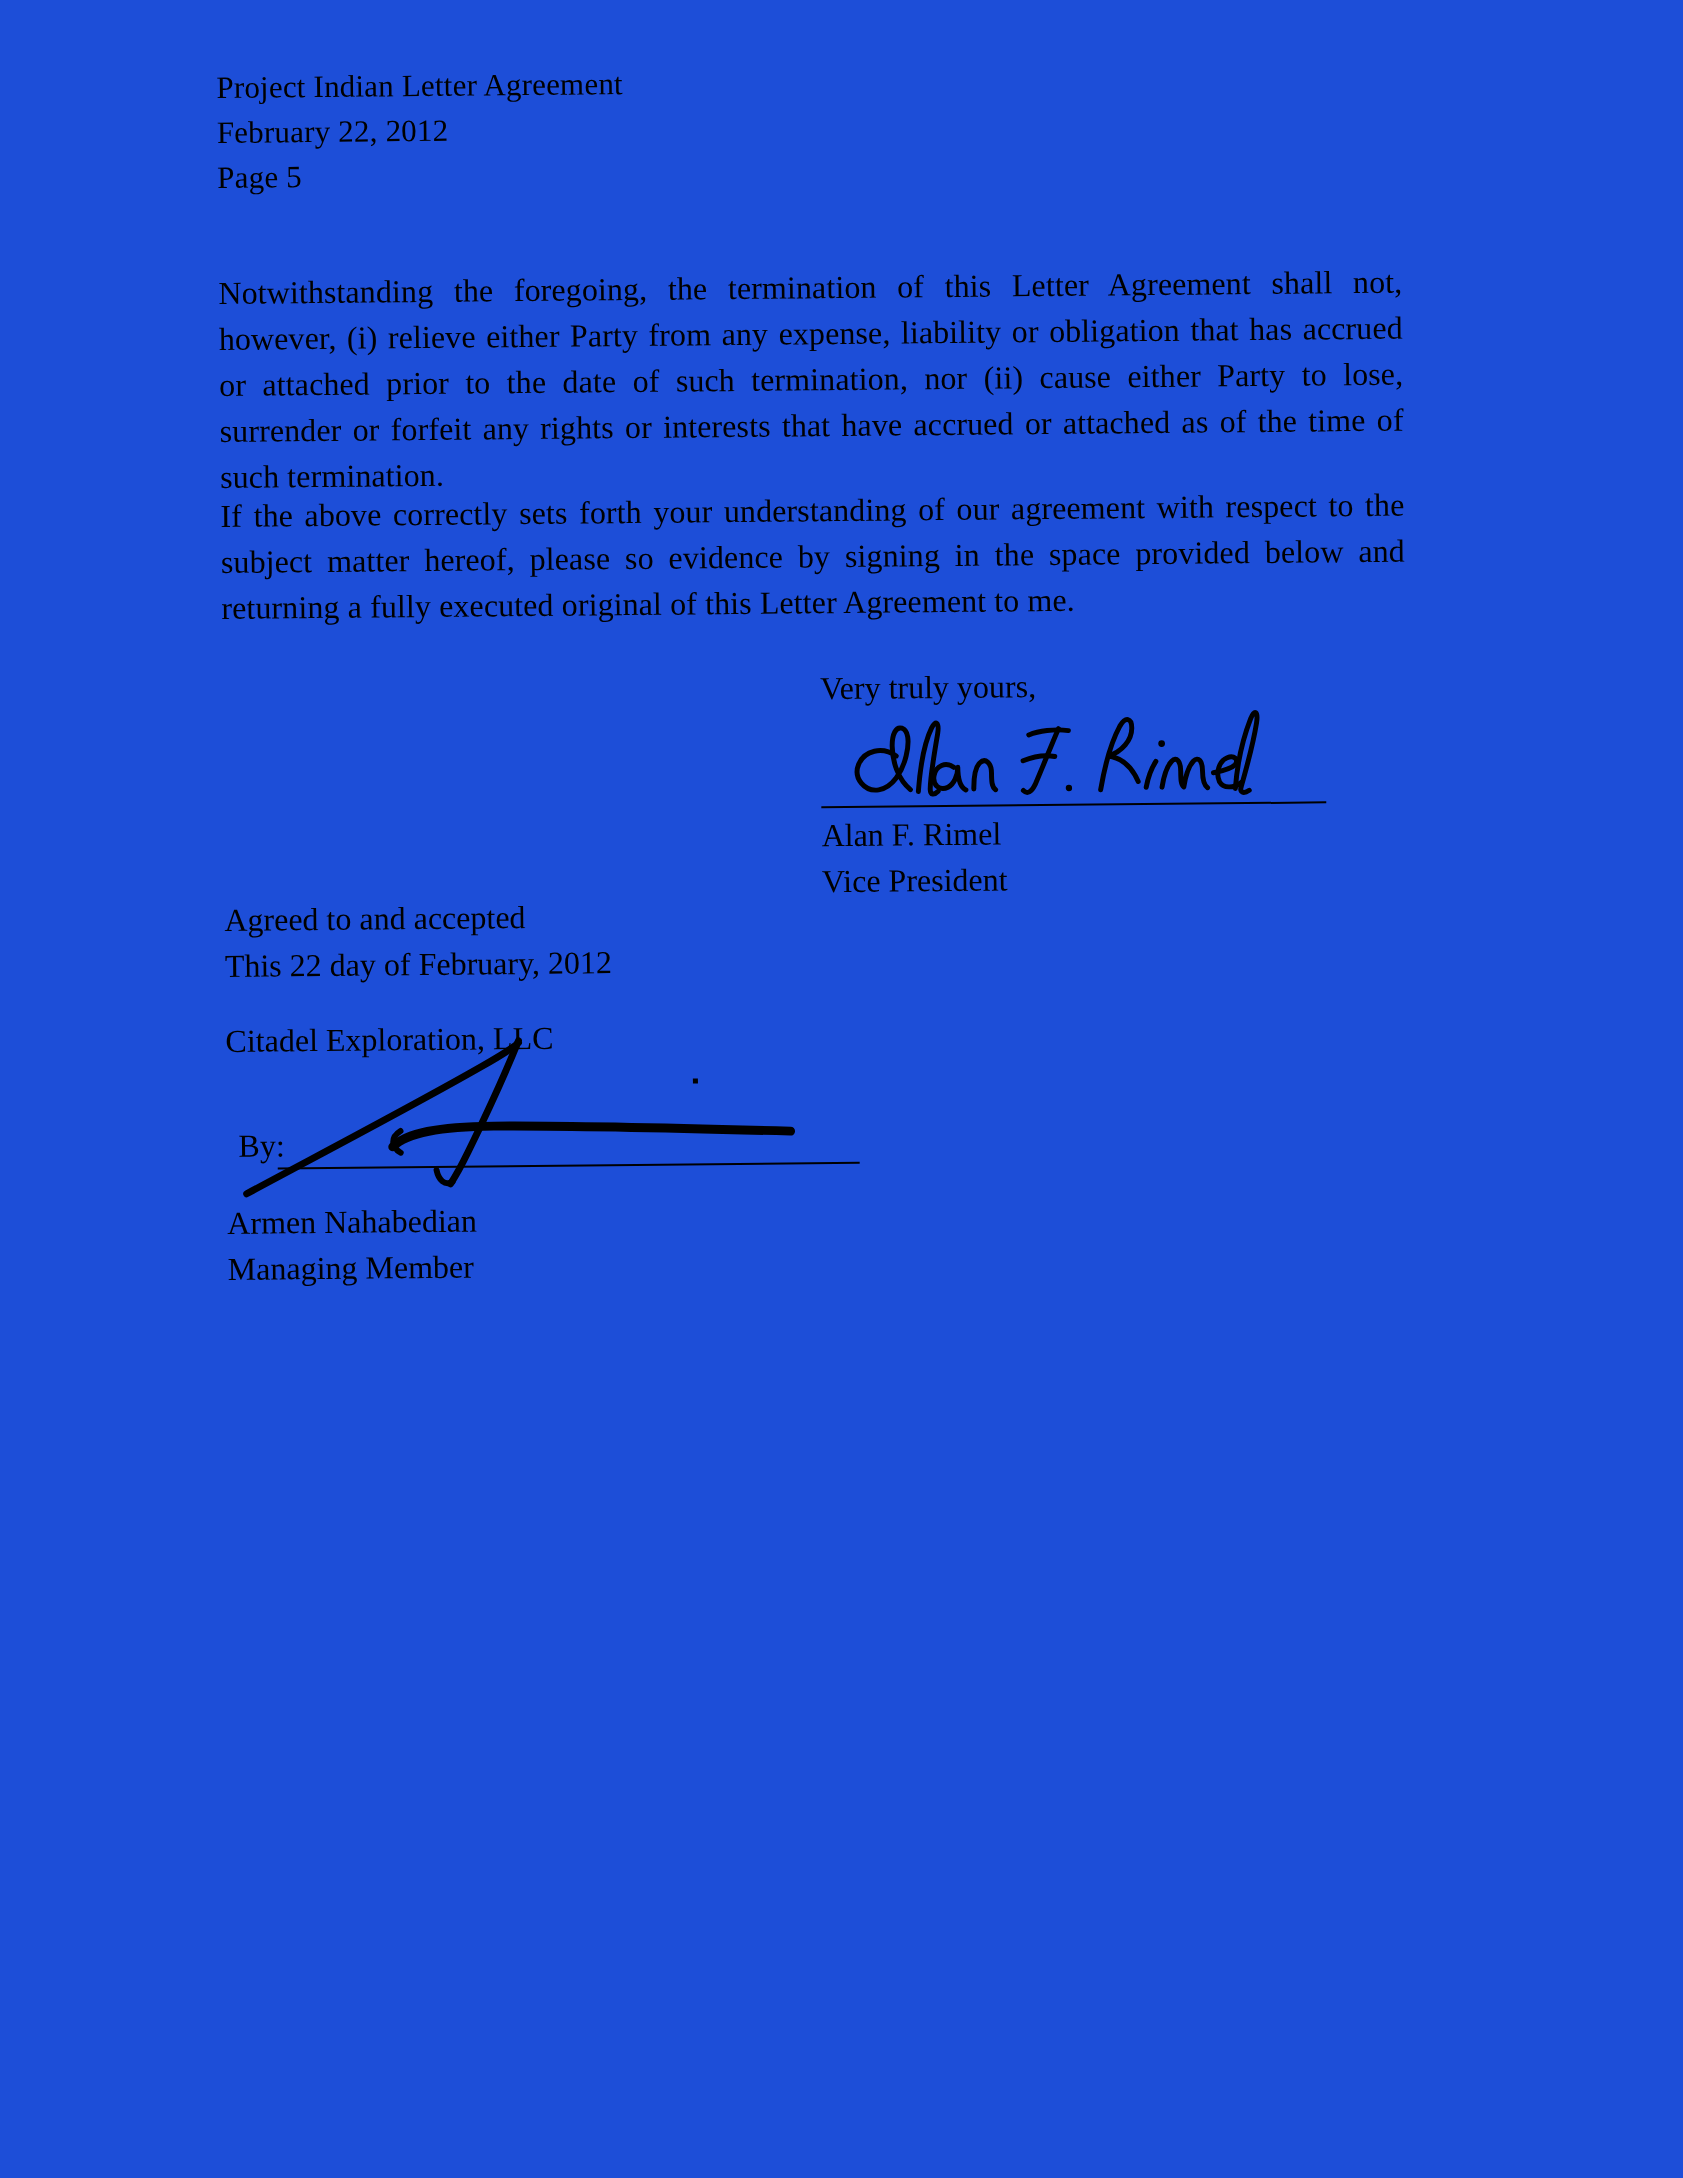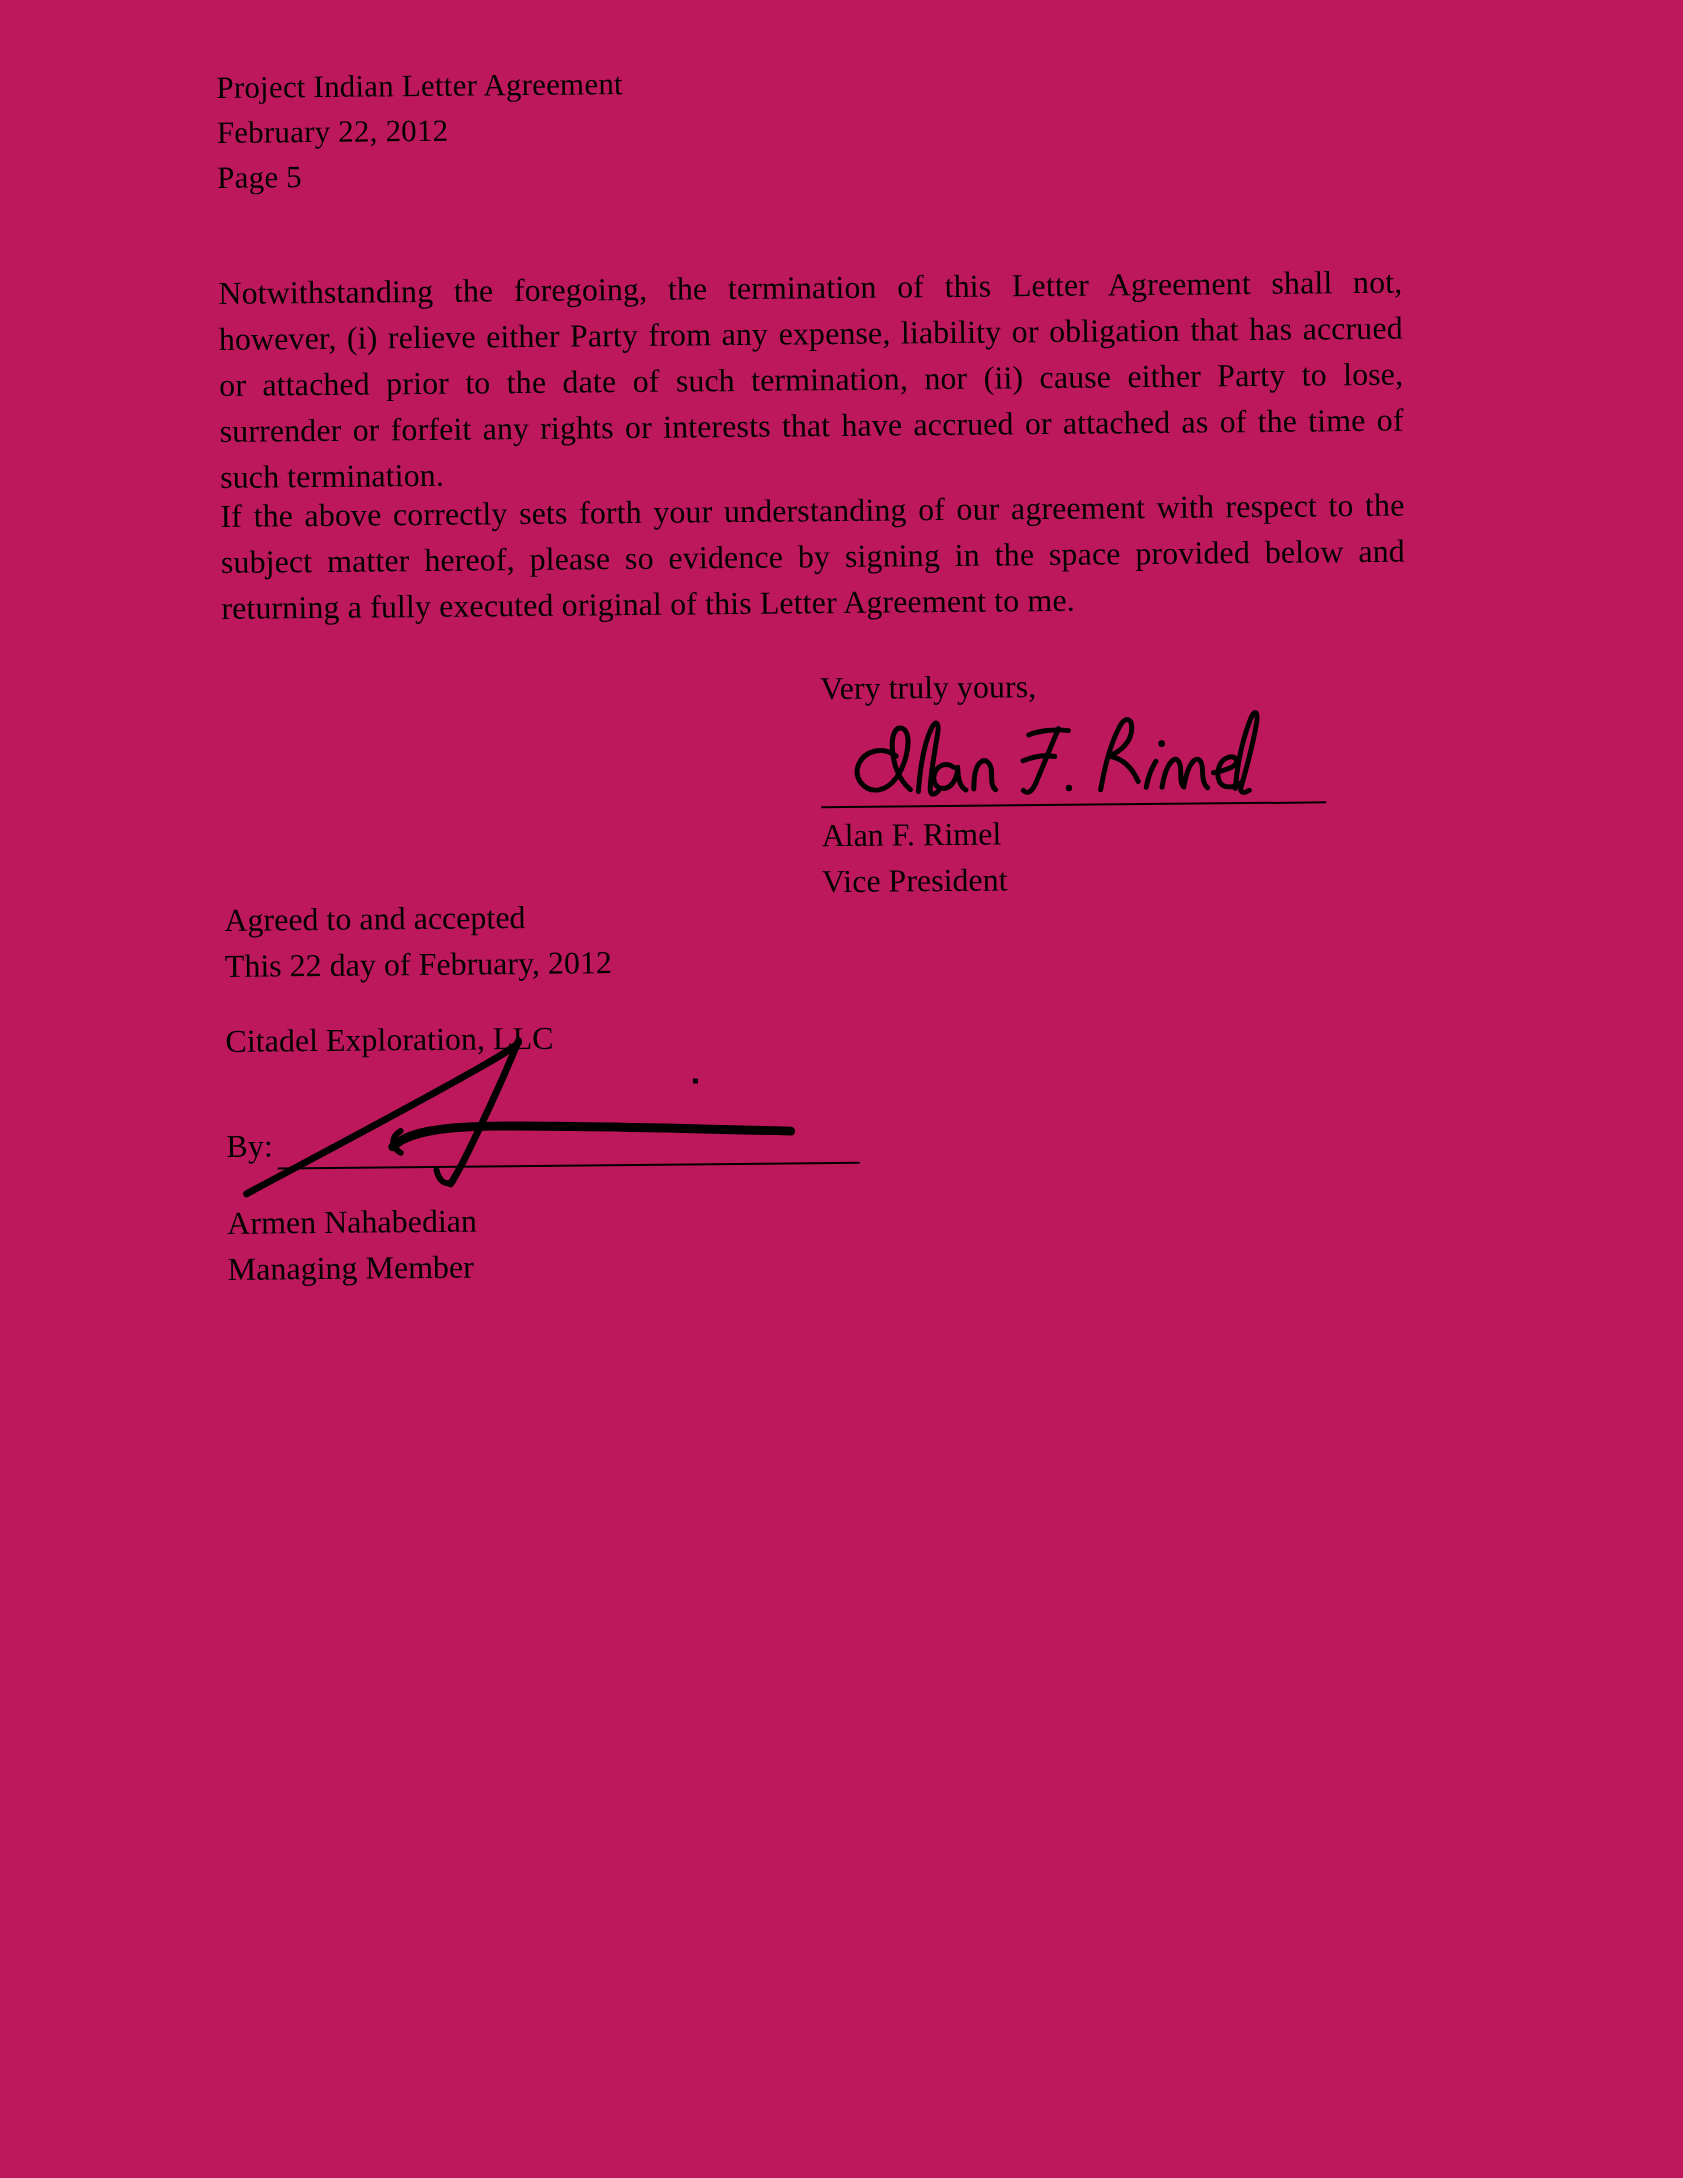--- a/index.html
+++ b/index.html
@@ -9,21 +9,21 @@
     background: #ffffff;
   }
   body {
     font-family: "Liberation Serif", "DejaVu Serif", serif;
     color: #000000;
   }
   .page {
     position: relative;
     width: 1683px;
     height: 2178px;
-    background: #be185d;
+    background: #1d4ed8;
     overflow: hidden;
   }
 
   
   .scan {
     position: absolute;
     left: 0;
     top: 0;
     width: 1683px;
     height: 2178px;
@@ -116,21 +116,21 @@
 
   .by-row {
     position: absolute;
     left: 226px;
     top: 1117px;
     font-size: 32px;
     line-height: 46px;
   }
   .by-label {
     position: absolute;
-    left: 0;
+    left: 12px;
     top: 0;
     white-space: nowrap;
   }
   .by-rule {
     position: absolute;
     left: 51px;
     top: 45px;
     width: 582px;
     height: 0;
     border-bottom: 2px solid #000;

